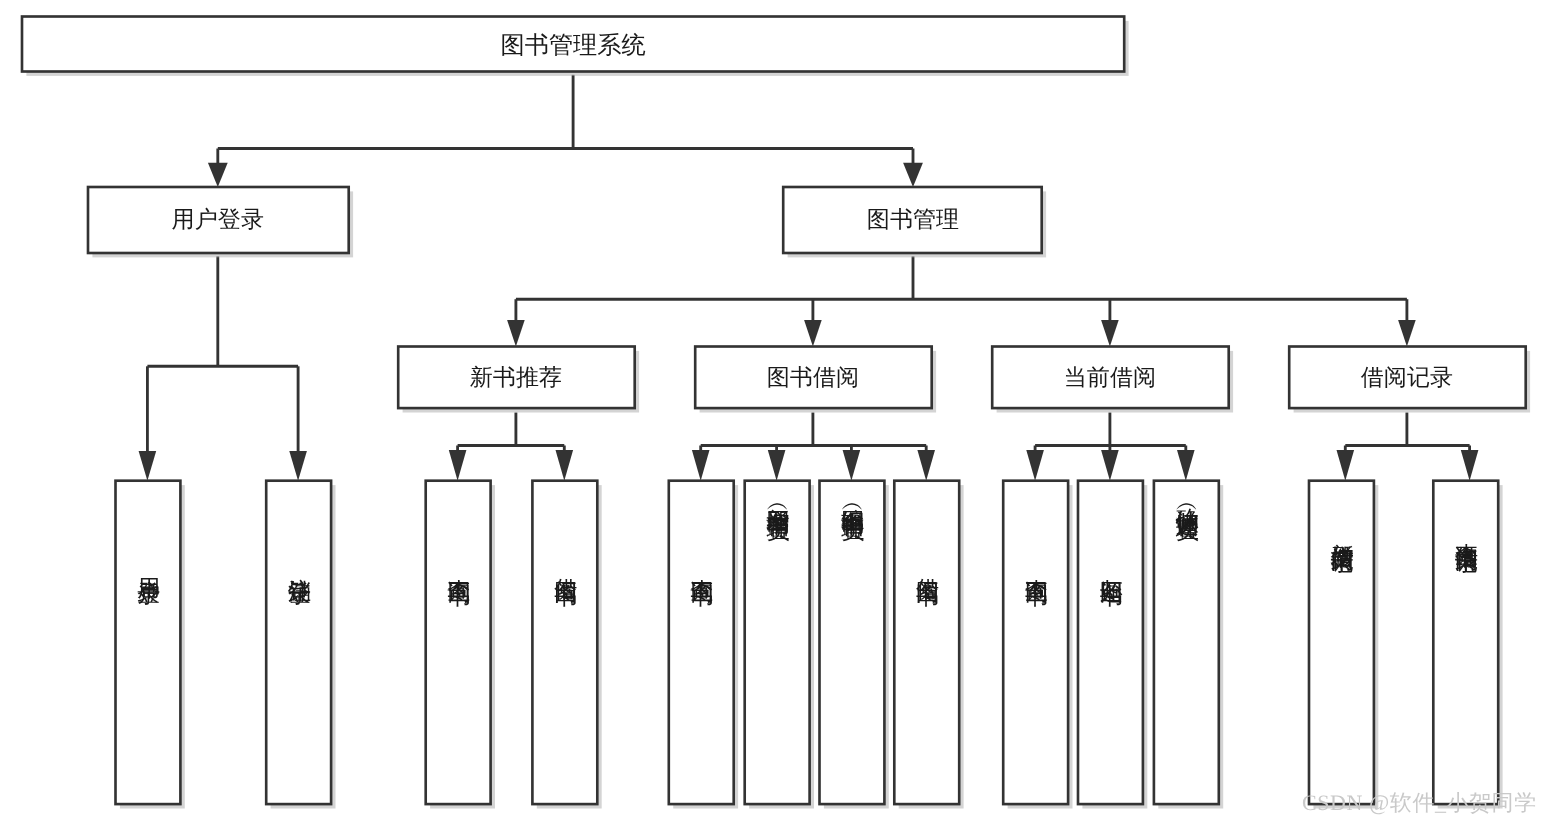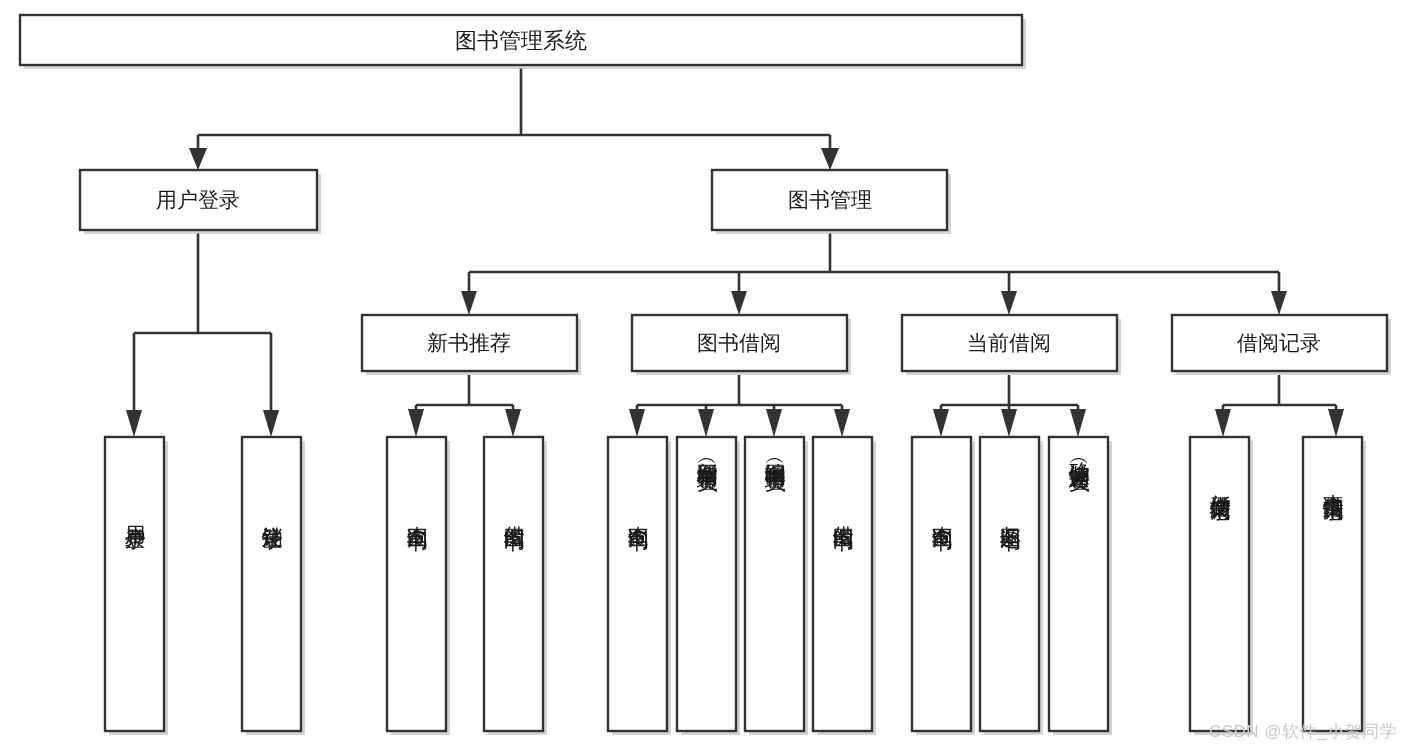--- a/index.html
+++ b/index.html
@@ -76,22 +76,22 @@
     line-height: 1.22;
     color: #1a1a1a;
     letter-spacing: 1.5px;
     white-space: nowrap;
     text-align: left;
   }
   #watermark {
     position: absolute;
     right: 8px;
     bottom: 4px;
-    font-family: Liberation Sans, sans-serif;
-    font-size: 17px;
+    font-family: Liberation Serif, serif;
+    font-size: 20px;
     color: #c9c9c9;
     letter-spacing: 0.5px;
     white-space: nowrap;
     user-select: none;
   }
 </style>
 </head>
 <body>
 
 <div id="diagram-root">

